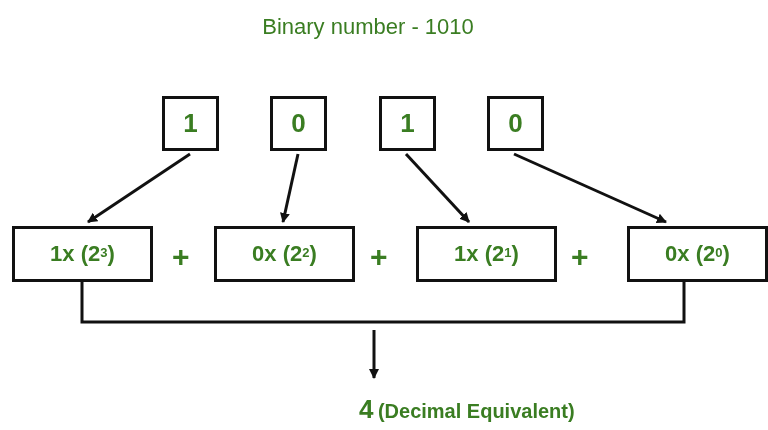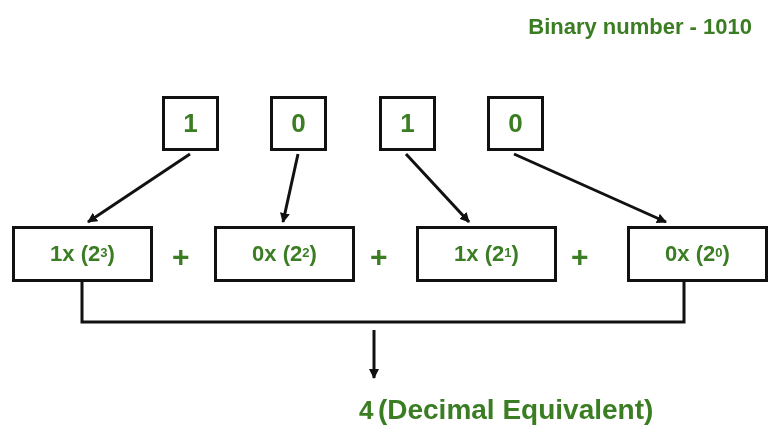--- a/index.html
+++ b/index.html
@@ -1,35 +1,35 @@
 <!DOCTYPE html>
 <html><head>
 <meta charset="utf-8">
 <style>
   html, body { margin:0; padding:0; background:#ffffff; }
   body { width:768px; height:430px; position:relative; overflow:hidden;
          font-family:"Liberation Sans", sans-serif; }
-  .title { position:absolute; left:0; width:768px; top:14px; text-align:right;
-           font-weight:bold; font-size:22px; color:#3a7d22; }
+  .title { position:absolute; left:0; width:768px; top:14px; text-align:center;
+           font-weight:normal; font-size:22px; color:#3a7d22; }
   .title span { position:relative; left:-16px; }
   .bit-box { position:absolute; width:57px; height:55px; border:3px solid #111;
              background:#fff; box-sizing:border-box; display:flex;
              align-items:center; justify-content:center;
              font-weight:bold; font-size:26px; color:#3a7d22; }
   .term-box { position:absolute; top:226px; width:141px; height:56px; border:3px solid #111;
               background:#fff; box-sizing:border-box; display:flex;
               align-items:center; justify-content:center;
               font-weight:bold; font-size:22px; color:#3a7d22; white-space:pre; }
   .term-box sup { font-size:13px; position:relative; top:-2px; }
   .plus { position:absolute; top:240px; font-weight:bold; font-size:30px; color:#3a7d22; }
   svg.lines { position:absolute; left:0; top:0; }
   .result { position:absolute; top:394px; left:359px; font-weight:bold; color:#3a7d22;
             white-space:nowrap; }
   .result .num { font-size:26px; }
-  .result .lbl { font-size:28px; }
+  .result .lbl { font-size:20px; }
 </style>
 </head>
 <body>
 
 <div class="title"><span>Binary number - 1010</span></div>
 
 <svg class="lines" width="768" height="430">
   <defs>
     <marker id="ah" markerWidth="10" markerHeight="10" refX="9" refY="5" orient="auto" markerUnits="userSpaceOnUse">
       <path d="M0,0 L10,5 L0,10 Z" fill="#111"></path>

